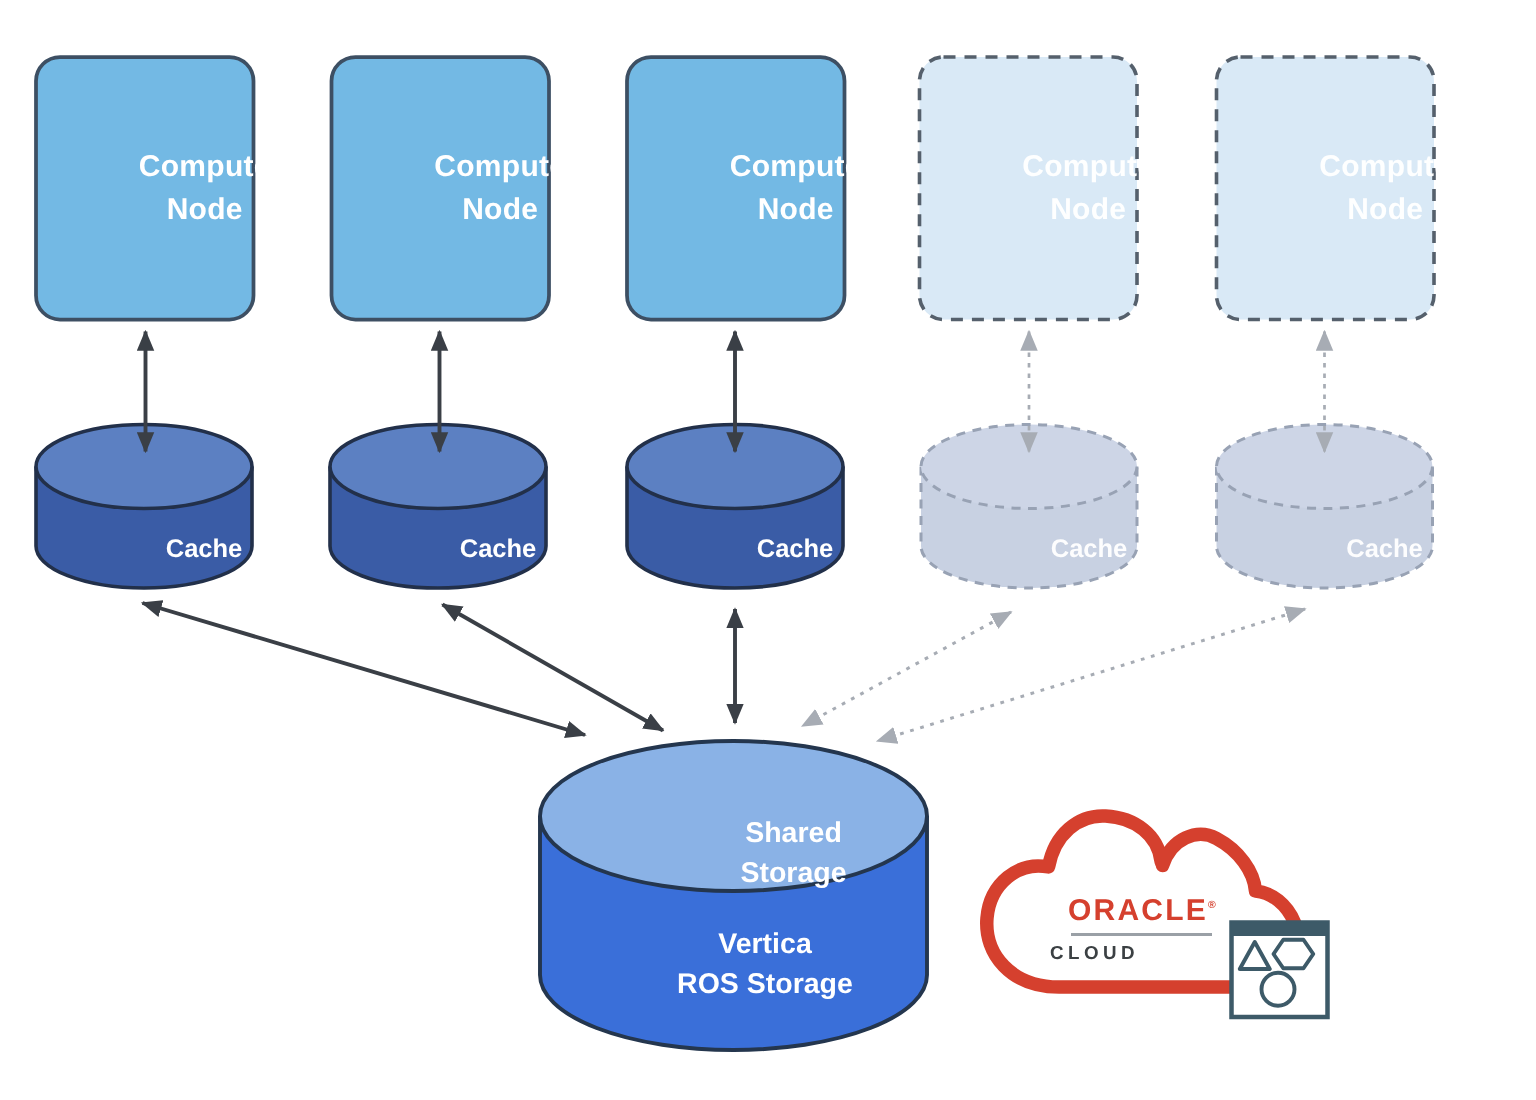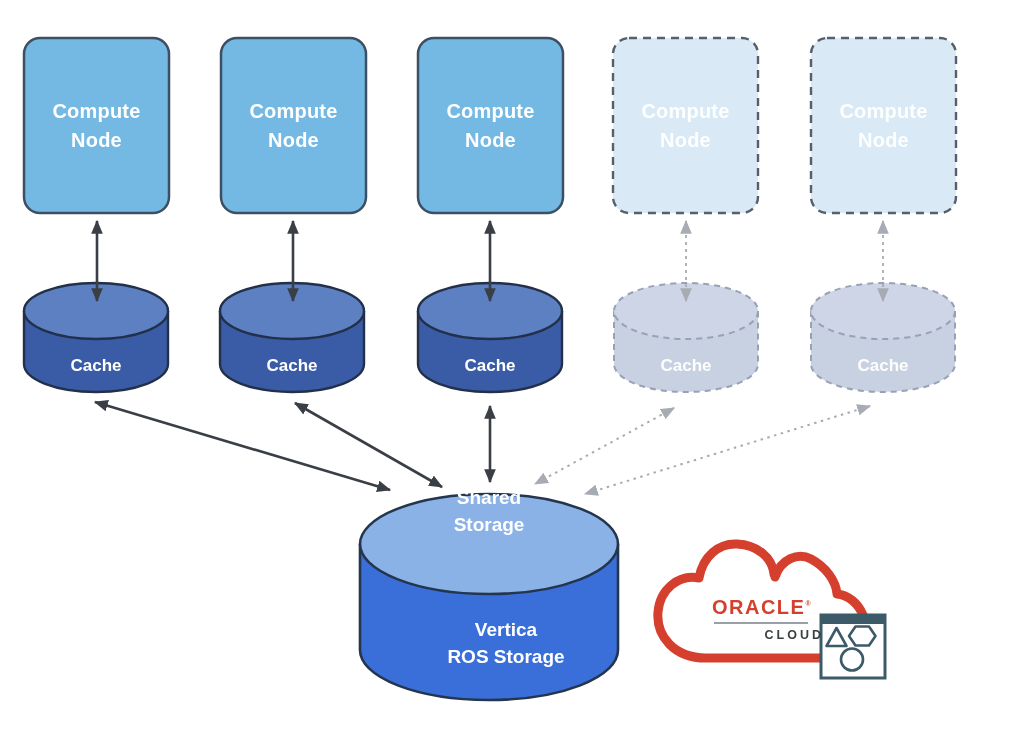--- a/index.html
+++ b/index.html
@@ -1,31 +1,31 @@
 <!DOCTYPE html>
 <html><head>
 <meta charset="utf-8">
 <style>
   html,body{margin:0;padding:0;background:#fff;}
   .diagram{position:relative;width:1024px;height:733px;background:#ffffff;
            font-family:"Liberation Sans",sans-serif;overflow:hidden;}
   .diagram svg{position:absolute;left:0;top:0;}
   .lbl{position:absolute;display:flex;align-items:center;justify-content:center;
        text-align:center;font-weight:bold;color:#ffffff;white-space:pre-line;
-       pointer-events:none;line-height:1.42;}
+       pointer-events:none;line-height:1.42;margin-left:40px;}
   .compute-lbl{font-size:20px;letter-spacing:.2px;}
   .cache-lbl{font-size:17px;}
   .faded-lbl{color:rgba(255,255,255,.96);}
   .storage-top-lbl{font-size:19px;}
   .storage-body-lbl{font-size:19px;}
   .oracle-word{position:absolute;left:700px;top:597px;width:124px;text-align:center;
        color:#d5402e;font-size:20px;font-weight:bold;letter-spacing:1.5px;line-height:1;}
   .oracle-word sup{font-size:7px;vertical-align:super;}
   .oracle-rule{position:absolute;left:714px;top:622px;width:94px;height:2px;background:#9aa0a6;}
-  .cloud-word{position:absolute;left:700px;top:629px;width:124px;text-align:right;
+  .cloud-word{position:absolute;left:700px;top:629px;width:124px;text-align:left;
        color:#3b4043;font-size:12.5px;font-weight:bold;letter-spacing:3px;line-height:1;}
 </style>
 </head>
 <body>
 
 <div class="diagram">
 
   <svg width="1024" height="733" viewBox="0 0 1024 733">
     <defs>
       <marker id="mDark" viewBox="0 0 12 10" refX="11" refY="5" markerWidth="14" markerHeight="12" orient="auto-start-reverse" markerUnits="userSpaceOnUse">
@@ -109,22 +109,22 @@
 Node</div>
   <div class="lbl compute-lbl faded-lbl" style="left:811px;top:38px;width:145px;height:175px;">Compute
 Node</div>
 
   <div class="lbl cache-lbl" style="left:24px;top:342px;width:144px;height:48px;">Cache</div>
   <div class="lbl cache-lbl" style="left:220px;top:342px;width:144px;height:48px;">Cache</div>
   <div class="lbl cache-lbl" style="left:418px;top:342px;width:144px;height:48px;">Cache</div>
   <div class="lbl cache-lbl faded-lbl" style="left:614px;top:342px;width:144px;height:48px;">Cache</div>
   <div class="lbl cache-lbl faded-lbl" style="left:811px;top:342px;width:144px;height:48px;">Cache</div>
 
-  <div class="lbl storage-top-lbl" style="left:389px;top:476px;width:200px;height:72px;">Shared
+  <div class="lbl storage-top-lbl" style="left:389px;top:534px;width:200px;height:72px;">Shared
 Storage</div>
-  <div class="lbl storage-body-lbl" style="left:386px;top:608px;width:240px;height:72px;">Vertica
+  <div class="lbl storage-body-lbl" style="left:350px;top:608px;width:240px;height:72px;">Vertica
 ROS Storage</div>
 
   <div class="oracle-word"><span>ORACLE</span><sup>®</sup></div>
   <div class="oracle-rule"></div>
   <div class="cloud-word">CLOUD</div>
 
 </div>
 
 </body></html>

